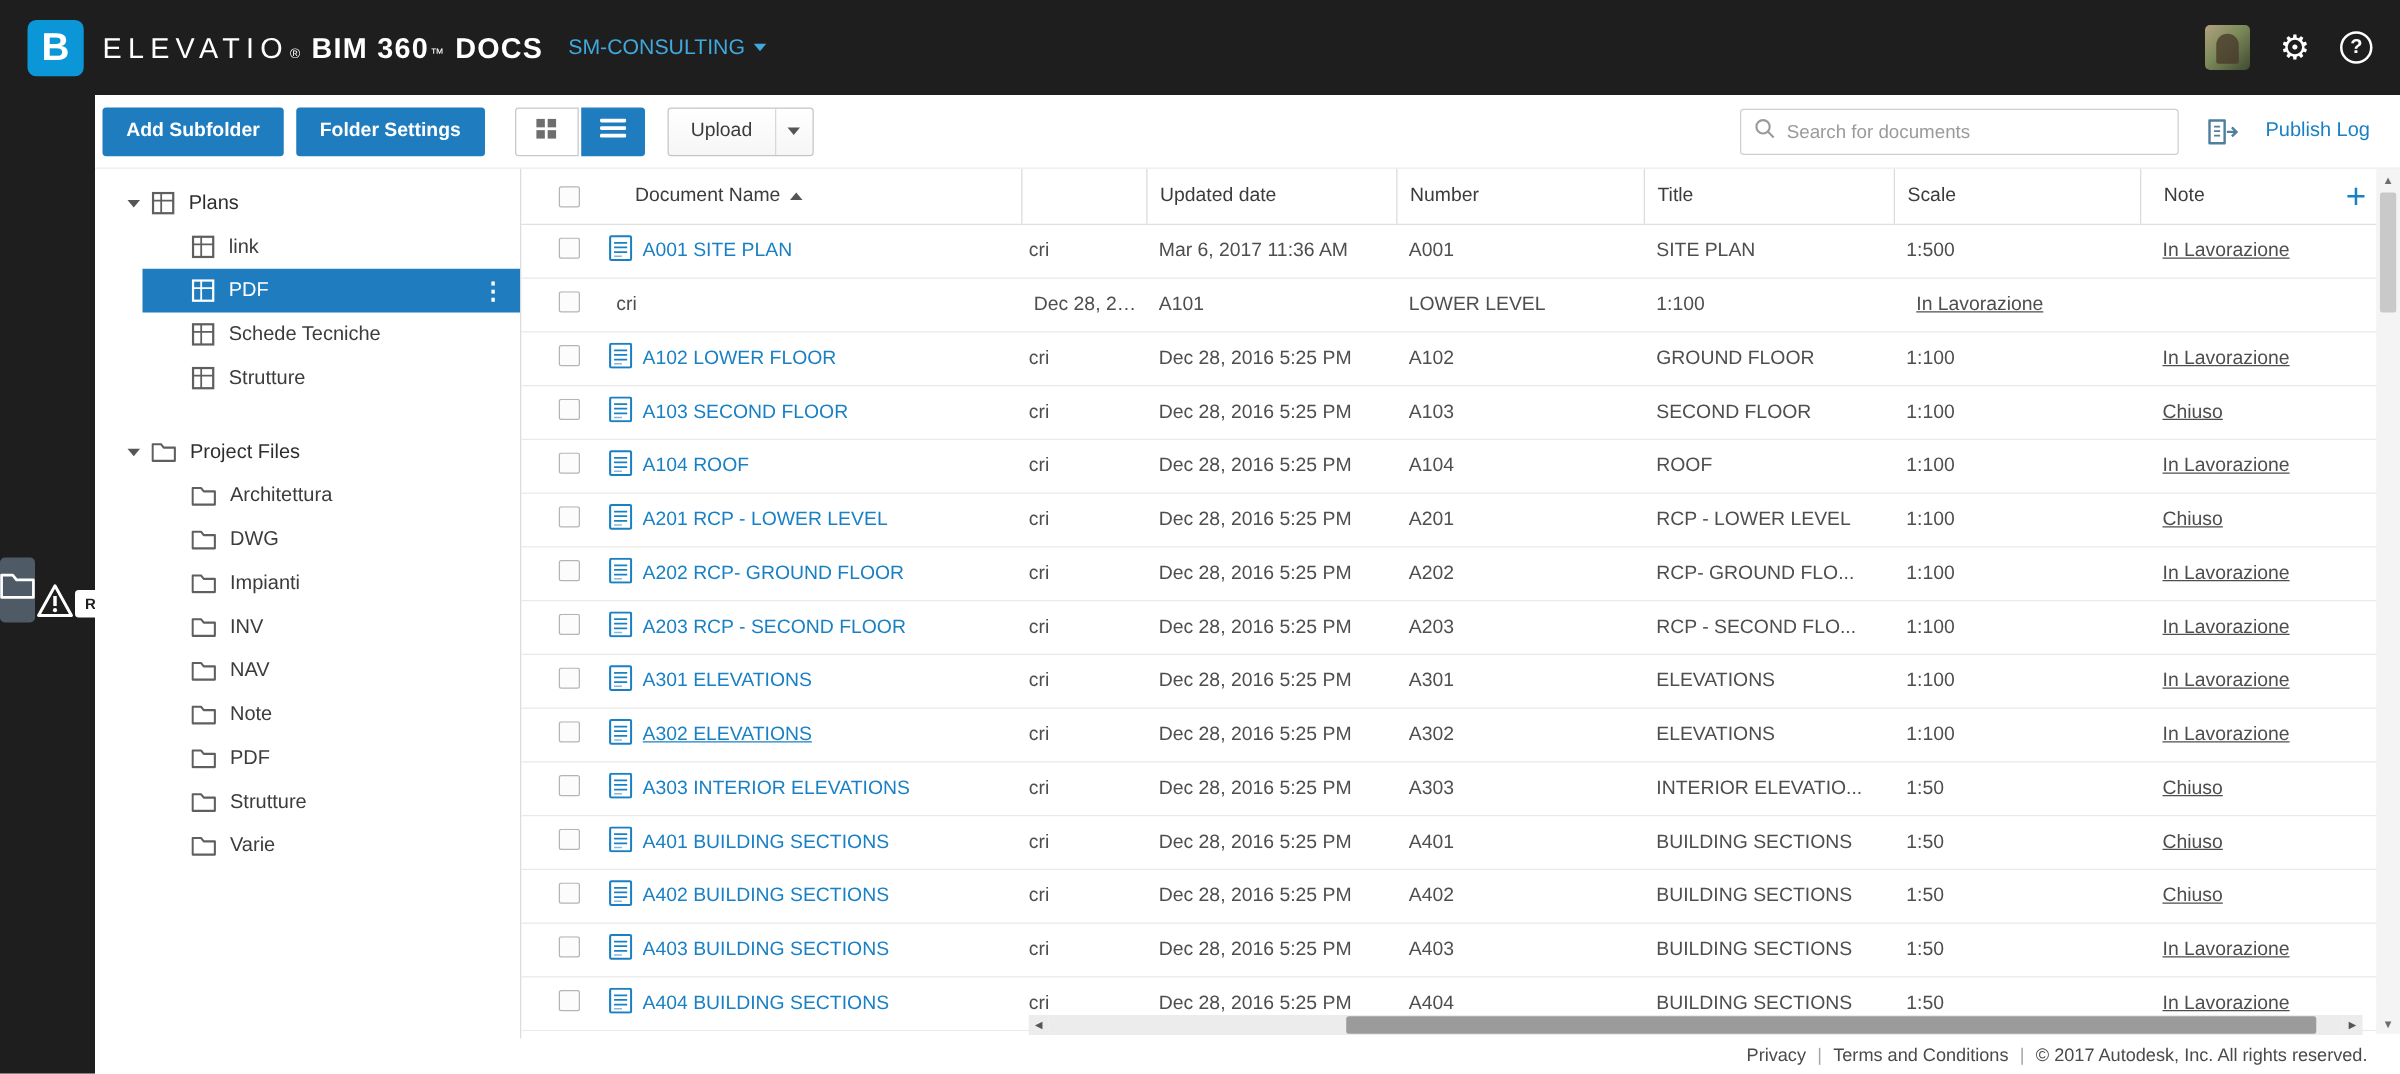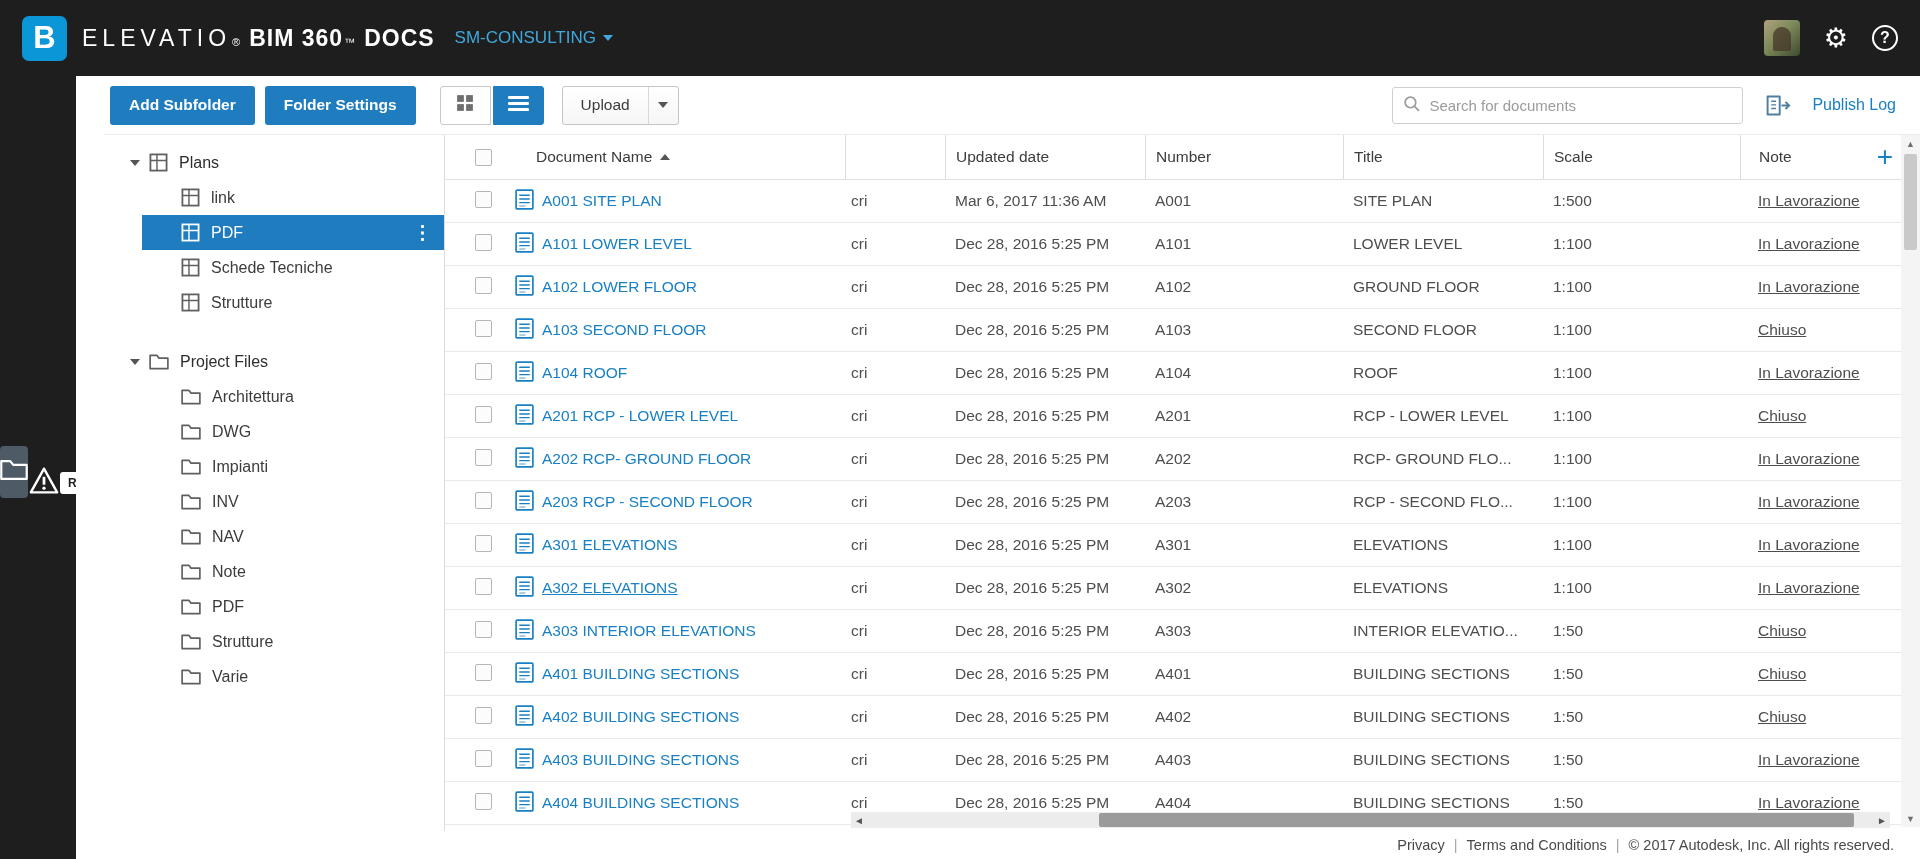--- a/index.html
+++ b/index.html
@@ -35,21 +35,21 @@
   .rail { position:absolute; left:0; top:76px; bottom:0; width:76px; background:#1e1e1e;
     display:flex; flex-direction:row; align-items:center; padding-top:8px; }
   .rail-tile { width:62px; height:52px; border-radius:4px; background:#4e5a66;
     display:flex; align-items:center; justify-content:center; cursor:pointer; }
   .rail-warn { margin-top:22px; cursor:pointer; }
   .rail-rfi { margin-top:22px; background:#fff; color:#1e1e1e; font-size:12px; font-weight:bold;
     padding:4px 8px; border-radius:3px; cursor:pointer; }
 
   
   .content { position:absolute; left:76px; top:76px; right:0; bottom:0;
-    display:flex; flex-direction:column; background:#fff;padding-left:28px; }
+    display:flex; flex-direction:column; background:#fff; }
 
   
   .toolbar { height:59px; flex-shrink:0; display:flex; align-items:center;
     padding-left:6px; padding-right:24px; border-bottom:1px solid #ececec; background:#fff; }
   .btn-primary { height:39px; background:#1f7dbf; color:#fff; border:none; border-radius:3px;
     font-family:inherit; font-size:15.5px; font-weight:600; padding:0 19px; margin-right:10px; cursor:pointer; }
   .view-toggle { display:flex; margin-left:14px; }
   .vt-btn { width:51px; height:39px; display:flex; align-items:center; justify-content:center; cursor:pointer; }
   .vt-grid { background:#fff; border:1px solid #c8c8c8; border-radius:3px 0 0 3px; }
   .vt-list { background:#1f7dbf; border:1px solid #1f7dbf; border-radius:0 3px 3px 0; margin-left:2px; }
@@ -445,30 +445,20 @@
     <div class="cell cell-pl10">A001</div>
     <div class="cell cell-pl10">SITE PLAN</div>
     <div class="cell cell-pl10">1:500</div>
     <div class="cell cell-fase">In Lavorazione</div>
   </div>
 
   <div class="doc-row grid-cols">
     <div class="cell cell-check">
       <span class="checkbox"></span>
     </div>
-    <div class="cell cell-name">
-      <span>
-        <svg viewBox="0 0 18 20" width="19" height="21">
-                    <rect x="1" y="1" width="16" height="18" rx="1" fill="#fff" stroke="#1a80c4" stroke-width="1.6"></rect>
-                    <path d="M4 6h10M4 9.5h10M4 13h10" stroke="#1a80c4" stroke-width="1.3"></path>
-                    <path d="M4 16.2h6" stroke="#8ab6d6" stroke-width="1.3"></path>
-                  </svg>
-      </span>
-      <a class="doc-link">A101 LOWER LEVEL</a>
-    </div>
     <div class="cell cell-desc">cri</div>
     <div class="cell cell-pl10">Dec 28, 2016 5:25 PM</div>
     <div class="cell cell-pl10">A101</div>
     <div class="cell cell-pl10">LOWER LEVEL</div>
     <div class="cell cell-pl10">1:100</div>
     <div class="cell cell-fase">In Lavorazione</div>
   </div>
 
   <div class="doc-row grid-cols">
     <div class="cell cell-check">

